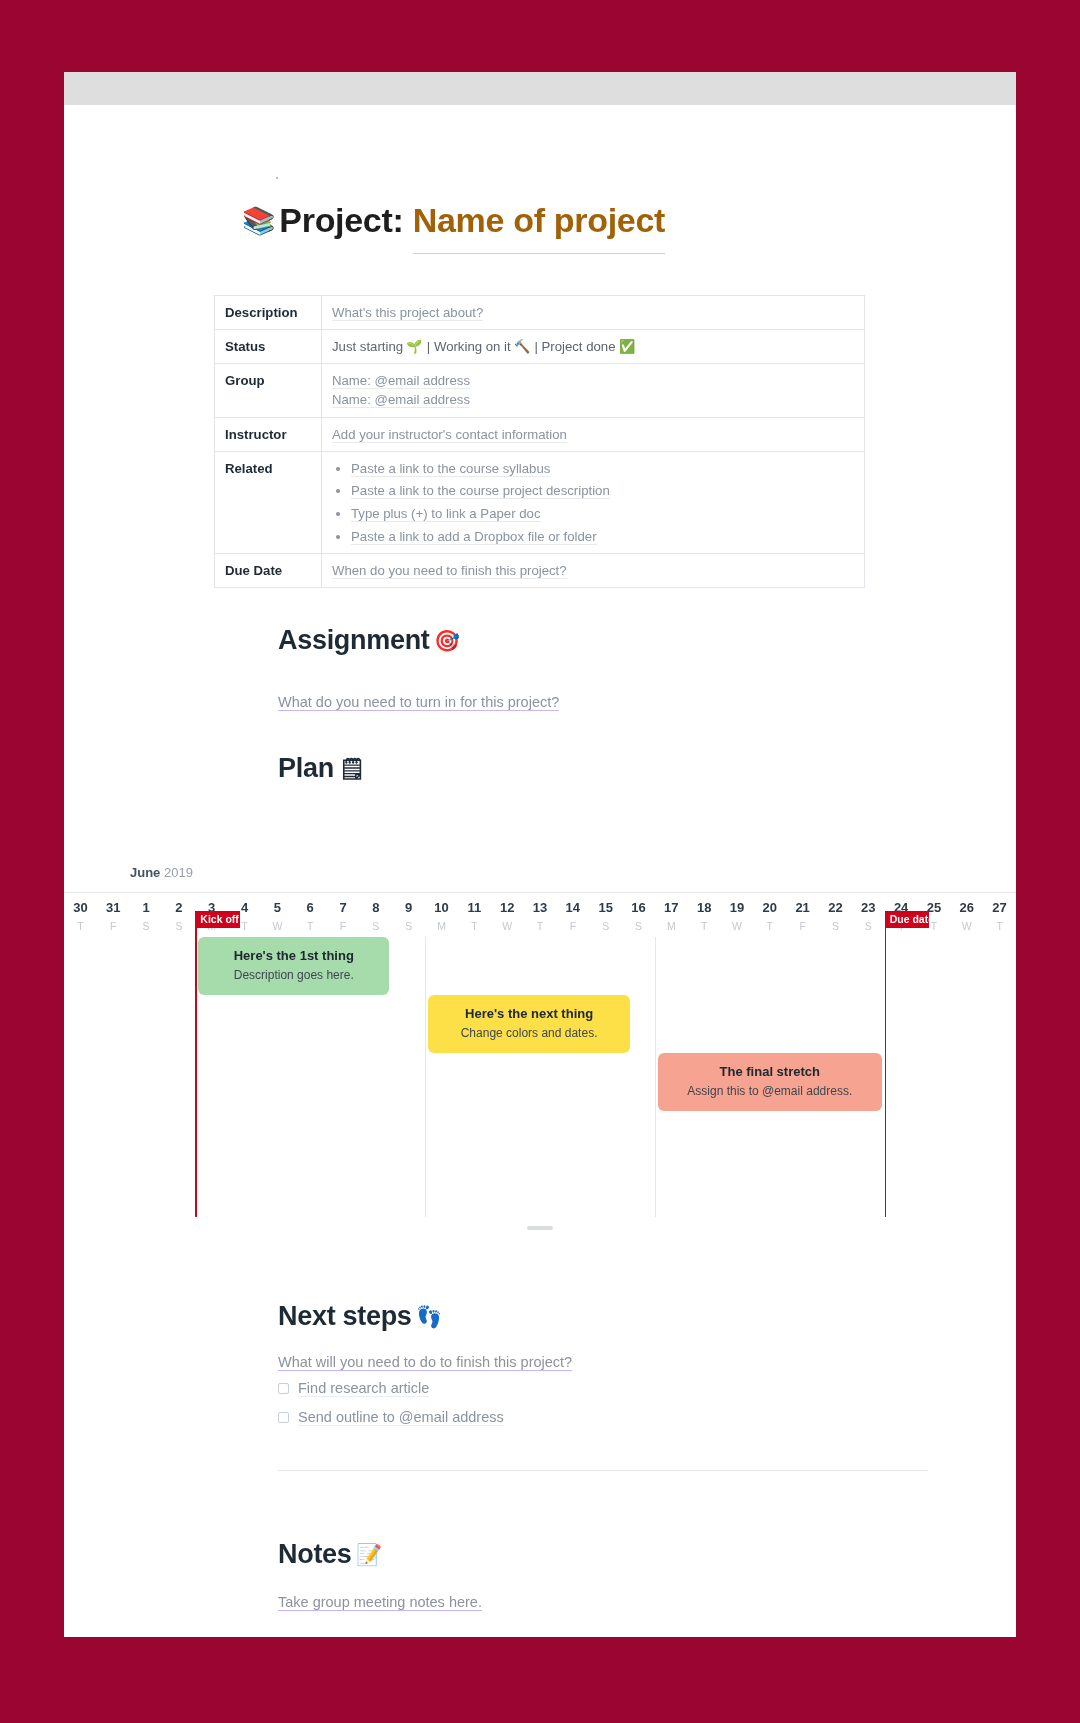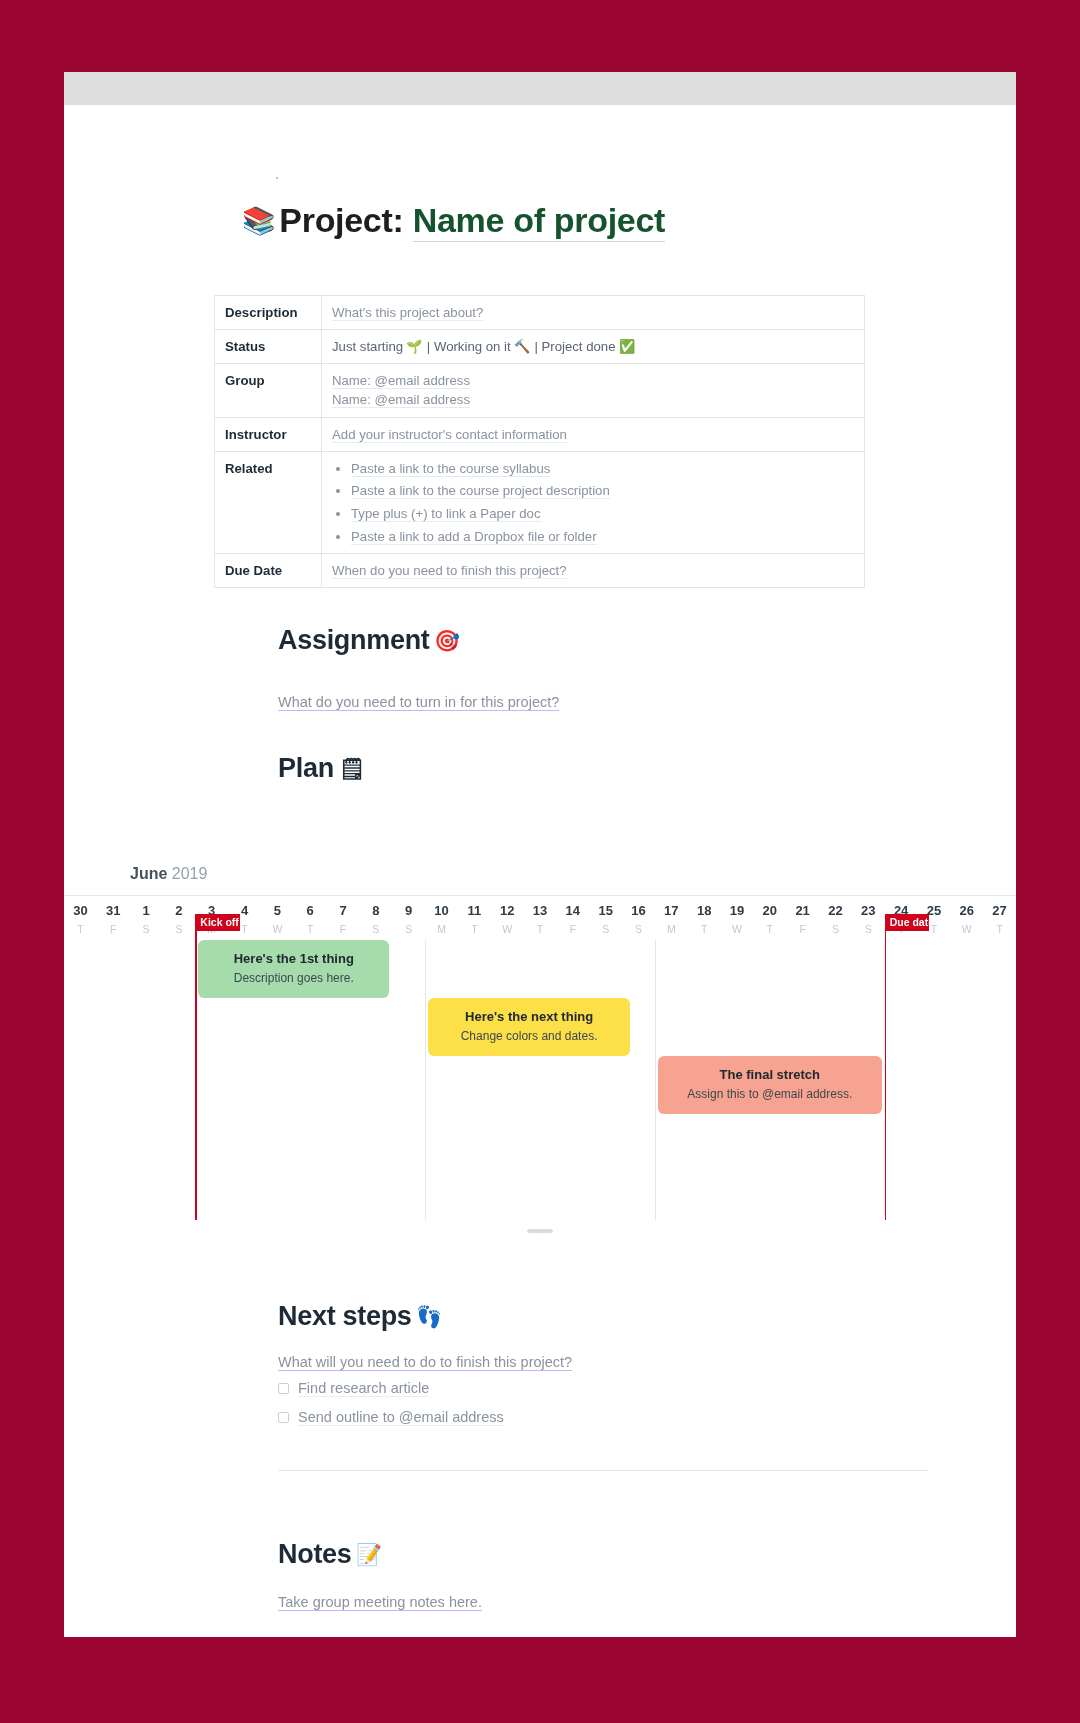--- a/index.html
+++ b/index.html
@@ -40,24 +40,24 @@
     left: 178px;
     top: 96px;
     font-size: 34px;
     font-weight: bold;
     color: #1e1e1e;
     letter-spacing: -0.3px;
     white-space: nowrap;
   }
   .title-emoji { font-size: 27px; vertical-align: 2px; margin-right: 4px; }
   .title-placeholder {
-    color: #14532d;
+    color: #a16207;
     font-weight: bold;
     border-bottom: 1px solid #ccd2d8;
-    padding-bottom: 2px;
+    padding-bottom: 14px;
   }
   .tiny-dot {
     position: absolute;
     left: 212px;
     top: 72px;
     width: 2px; height: 2px;
     background: #b9c0c8;
   }
 
   
@@ -111,21 +111,21 @@
   #plan-p { left: 214px; top: 698px; width: 645px; }
 
   
   .timeline {
     position: absolute;
     left: 0;
     top: 760px;
     width: 952px;
   }
   .tl-month {
-    font-size: 16px;
+    font-size: 13px;
     margin-left: 66px;
     margin-bottom: 12px;
   }
   .tl-month .m { font-weight: bold; color: #46535f; }
   .tl-month .y { color: #97a0ab; font-weight: normal; }
 
   .tl-grid {
     position: relative;
     width: 952px;
     height: 325px;

